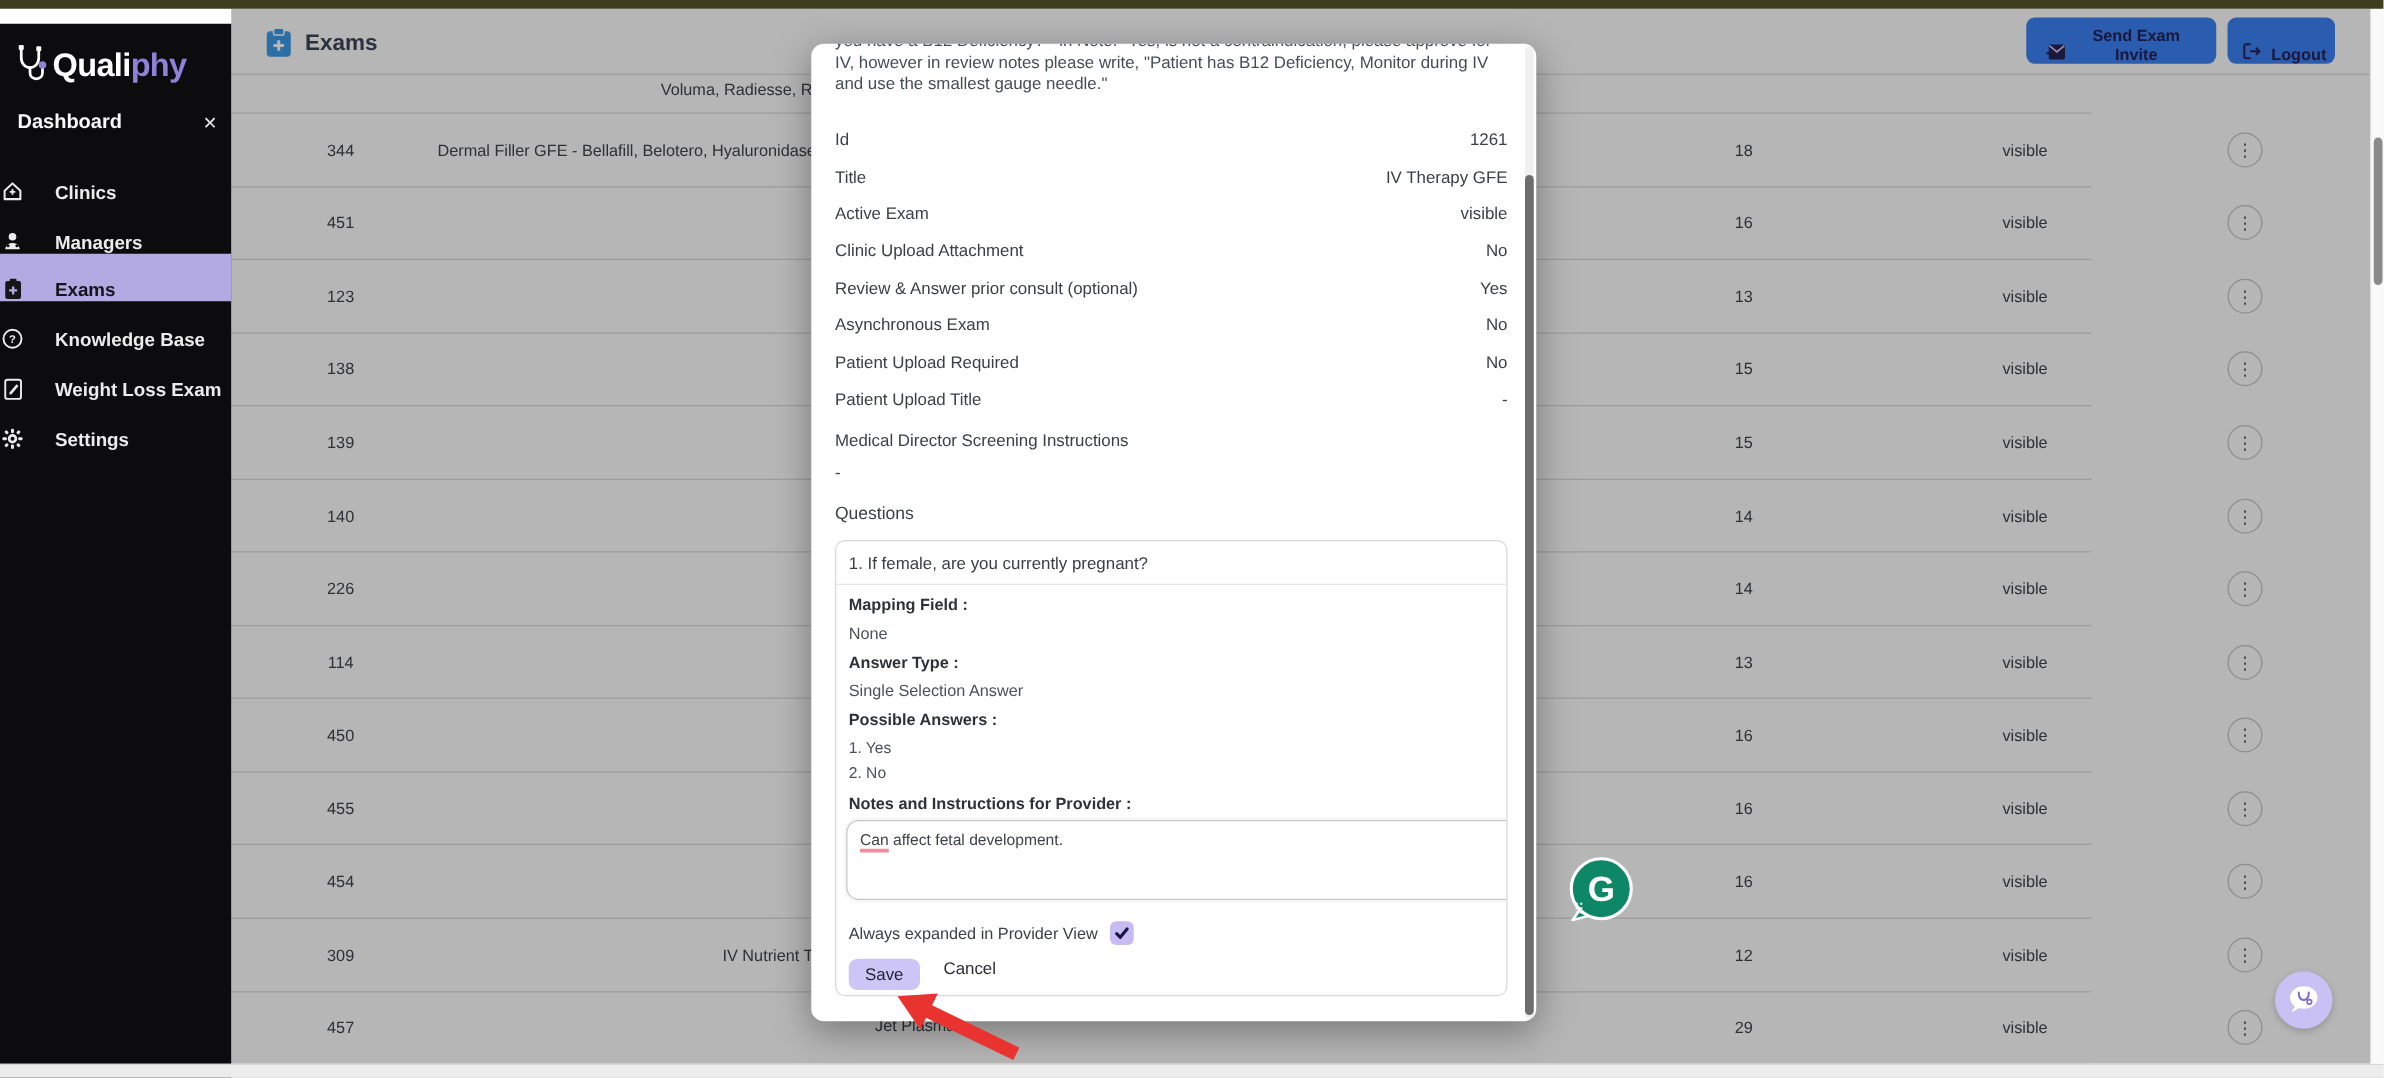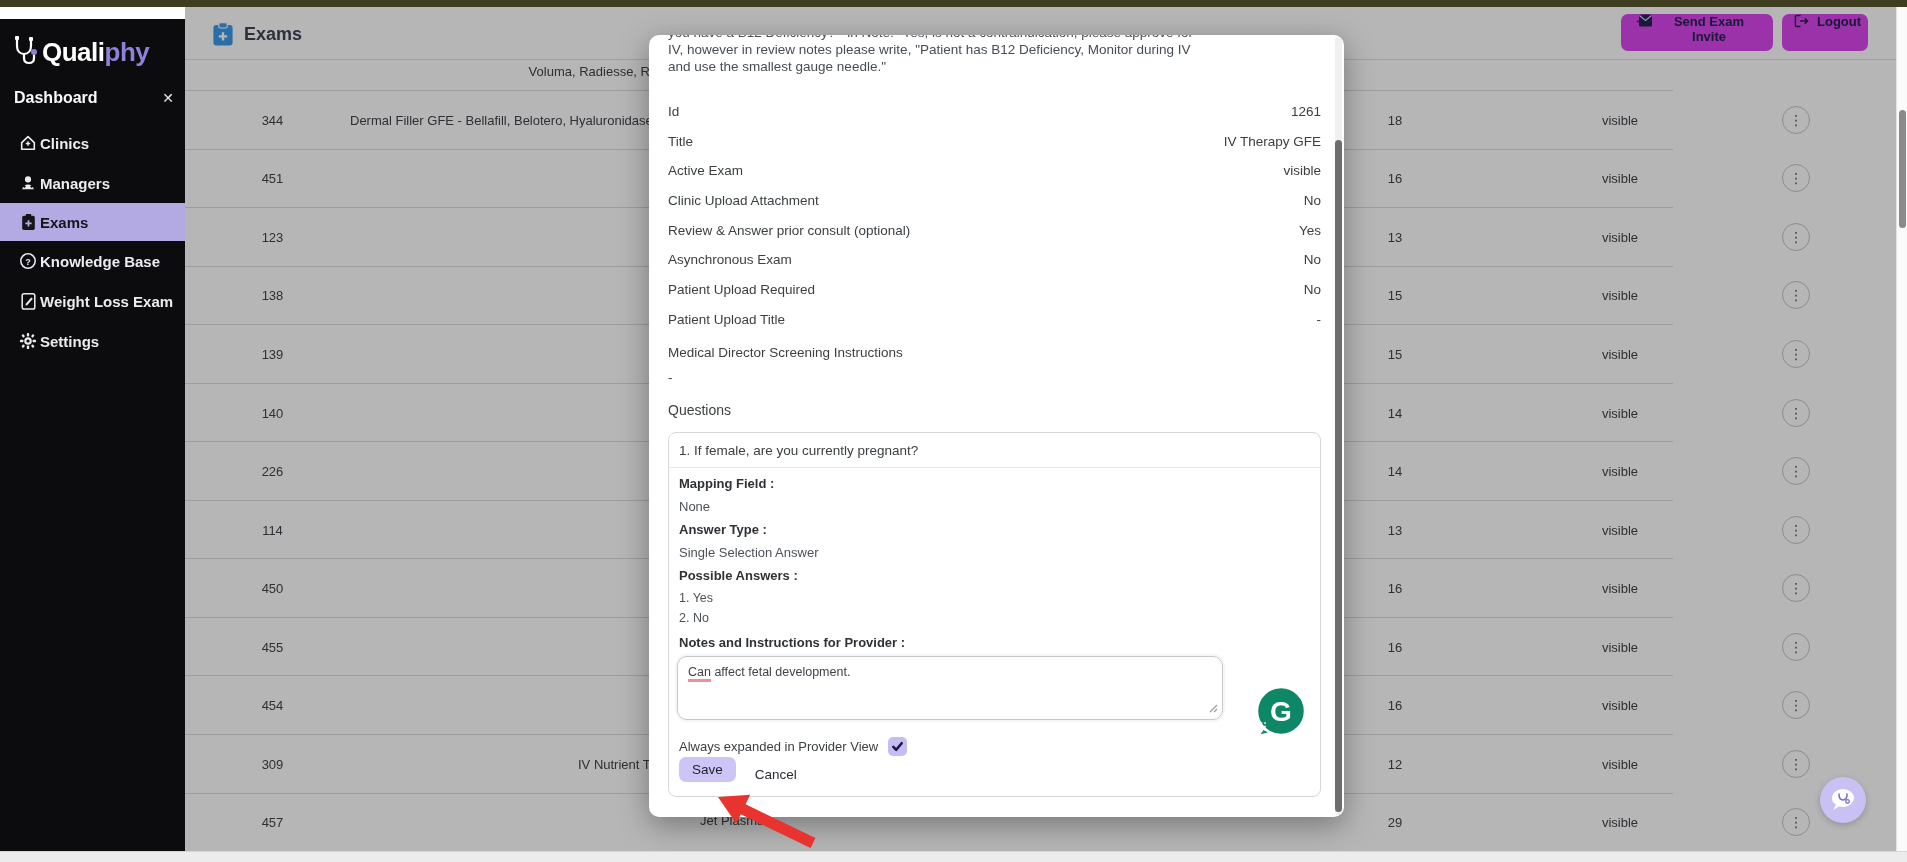--- a/index.html
+++ b/index.html
@@ -16,52 +16,52 @@
 
   
   .sidebar { position:absolute; left:0; top:7px; width:185px; height:844px; background:#0c0c0e; color:#f2f2f2; z-index:60;margin-top:12px; }
   .logo { position:absolute; left:12px; top:16px; display:flex; align-items:center; gap:4px; }
   .logo-text { font-size:26px; font-weight:bold; letter-spacing:-0.5px; color:#ffffff; }
   .logo-text .accent { color:#8f80d8; }
   .dash-row { position:absolute; left:14px; top:70px; width:160px; display:flex; justify-content:space-between; align-items:center; }
   .dash-label { font-size:16px; font-weight:bold; color:#fafafa; }
   .dash-close { font-size:14px; color:#e8e8e8; cursor:pointer; }
   .nav { position:absolute; left:0; top:104px; width:185px; }
-  .nav-item { position:relative; height:40px; display:flex; align-items:center; gap:2px; padding-left:18px; font-size:15px; font-weight:600; color:#ececec; cursor:pointer; }
+  .nav-item { position:relative; height:40px; display:flex; align-items:flex-end; gap:24px; padding-left:0; font-size:15px; font-weight:600; color:#ececec; cursor:pointer; }
   .nav-item.active { background:#b3a9e3; color:#15151a; height:38px; }
   .nav-item .ic { width:20px; height:20px; display:flex; align-items:center; justify-content:center; flex:0 0 20px; }
   .nav-item svg { display:block; }
 
   
   .main { position:absolute; left:185px; top:7px; width:1712px; height:844px; background:#ffffff; z-index:10; }
   .page-header { position:relative; height:53px; border-bottom:1px solid #e0e0e0; }
   .ph-icon { position:absolute; left:27px; top:15px; }
   .ph-title { position:absolute; left:59px; top:17px; font-size:18px; font-weight:600; color:#3e4557; }
-  .hbtn { position:absolute; top:7px; height:37px; background:#d946ef; border:none; border-radius:7px; display:flex; align-items:flex-start; gap:8px; padding:0 16px; font-size:13px; font-weight:600; color:#272253; font-family:"Liberation Sans",sans-serif; cursor:pointer; }
+  .hbtn { position:absolute; top:7px; height:37px; background:#3b82f6; border:none; border-radius:7px; display:flex; align-items:flex-end; gap:8px; padding:0 16px; font-size:13px; font-weight:600; color:#272253; font-family:"Liberation Sans",sans-serif; cursor:pointer; }
   .hbtn.send { left:1436px; width:152px; }
   .hbtn.logout { left:1597px; width:86px; padding:0 12px; }
 
   .table-area { position:relative; width:1488px; }
   .partial-row { position:relative; height:31px; border-bottom:1px solid #dcdcdc; }
   .partial-row .pfrag { position:absolute; left:167px; width:298px; top:4px; text-align:right; font-size:13px; color:#40444a; white-space:nowrap; }
   .row { position:relative; height:58.55px; border-bottom:1px solid #dcdcdc; font-size:13px; color:#40444a; }
   .cell { position:absolute; top:50%; transform:translateY(-50%); white-space:nowrap; }
   .cell.id { left:30px; width:115px; text-align:center; }
   .cell.count { left:1150px; width:120px; text-align:center; }
   .cell.status { left:1365px; width:140px; text-align:center; }
   .cell.title-frag { overflow:hidden; }
   .row[data-id="344"] .title-frag { left:165px; width:520px; }
   .row[data-id="309"] .title-frag { left:393px; width:300px; }
   .row[data-id="457"] .title-frag { left:515px; width:300px; top:19px; transform:none; }
   .dots { position:absolute; left:1597px; top:50%; transform:translateY(-50%); width:28px; height:28px; border:1px solid #c5c5c5; border-radius:50%; display:flex; align-items:center; justify-content:center; color:#555; font-size:14px; cursor:pointer; background:transparent; }
 
   .dim { position:absolute; left:185px; top:7px; width:1712px; height:844px; background:rgba(0,0,0,0.285); z-index:50; }
 
   
-  .modal { position:absolute; left:649px; top:35px; width:695px; height:782px; background:#fff; border-radius:10px; box-shadow:0 8px 30px rgba(0,0,0,0.35); z-index:100; padding:0 23px 0 19px; overflow:hidden; }
+  .modal { position:absolute; left:649px; top:35px; width:580px; height:782px; background:#fff; border-radius:10px; box-shadow:0 8px 30px rgba(0,0,0,0.35); z-index:100; padding:0 23px 0 19px; overflow:hidden; }
   .m-scroll-track { position:absolute; right:2px; top:2px; width:7px; height:778px; background:#f0f0f0; border-radius:4px; }
   .m-scroll-thumb { position:absolute; right:2px; top:105px; width:7px; height:672px; background:#6d6d6d; border-radius:4px; }
   .intro { margin-top:-11px; font-size:13.5px; line-height:17px; color:#474d55; white-space:nowrap; overflow:hidden; }
   .fields { margin-top:29px; }
   .field-row { display:flex; justify-content:space-between; height:16px; margin-bottom:13.7px; font-size:13.5px; color:#3c4043; }
   .screening-label { margin-top:17px; height:16px; font-size:13.5px; color:#3c4043; }
   .screening-value { margin-top:9px; height:16px; font-size:13.5px; color:#3c4043; }
   .questions-label { margin-top:16px; height:18px; font-size:14px; color:#3c4043; }
   .qcard { margin-top:12px; height:365px; border:1px solid #d8d8d8; border-radius:8px; padding:0 10px; overflow:hidden; }
   .q-title { padding-top:10px; height:26px; font-size:13.5px; color:#3c4043; }
@@ -70,21 +70,21 @@
   .q-label.first { margin-top:8px; }
   .q-value { margin-top:9px; height:14px; font-size:13px; color:#4c5158; }
   .q-ans { margin-top:9px; height:13px; font-size:12.5px; color:#4c5158; }
   .q-ans + .q-ans { margin-top:7px; }
   .q-label.notes { margin-top:11px; }
   .q-textarea { position:relative; margin-top:7px; margin-left:-2px; width:546px; height:64px; border:1px solid #c8c8c8; border-radius:10px; box-shadow:0 0 0 2px rgba(180,180,200,0.12); padding:8px 10px; font-size:12.5px; color:#3f434a; }
   .underline-red { border-bottom:3px solid #ef8f9d; }
   .resize-grip { position:absolute; right:4px; bottom:3px; }
   .always-row { margin-top:17px; height:19px; display:flex; align-items:center; gap:10px; font-size:13px; color:#3c4043; }
   .cbx { width:19px; height:19px; border-radius:5px; background:#c6bcf3; display:flex; align-items:center; justify-content:center; cursor:pointer; }
-  .btn-row { margin-top:1px; display:flex; align-items:flex-end; gap:19px; }
+  .btn-row { margin-top:11px; display:flex; align-items:flex-start; gap:19px; }
   .save-btn { height:25px; padding:0 13px; background:#cec5f7; border:none; border-radius:7px; font-size:13.5px; color:#1d2030; font-family:"Liberation Sans",sans-serif; cursor:pointer; }
   .cancel-btn { background:none; border:none; font-size:13.5px; color:#2b2b33; font-family:"Liberation Sans",sans-serif; cursor:pointer; }
 
   
   .grammarly { position:absolute; left:1252px; top:684px; width:56px; height:56px; z-index:120; cursor:pointer; }
   .red-arrow { position:absolute; left:700px; top:790px; z-index:130; }
   .chat-fab { position:absolute; left:1820px; top:777px; width:46px; height:46px; border-radius:50%; background:#c9c0f4; z-index:130; display:flex; align-items:center; justify-content:center; cursor:pointer; box-shadow:0 2px 6px rgba(0,0,0,0.2); }
 </style>
 </head>
 <body>

